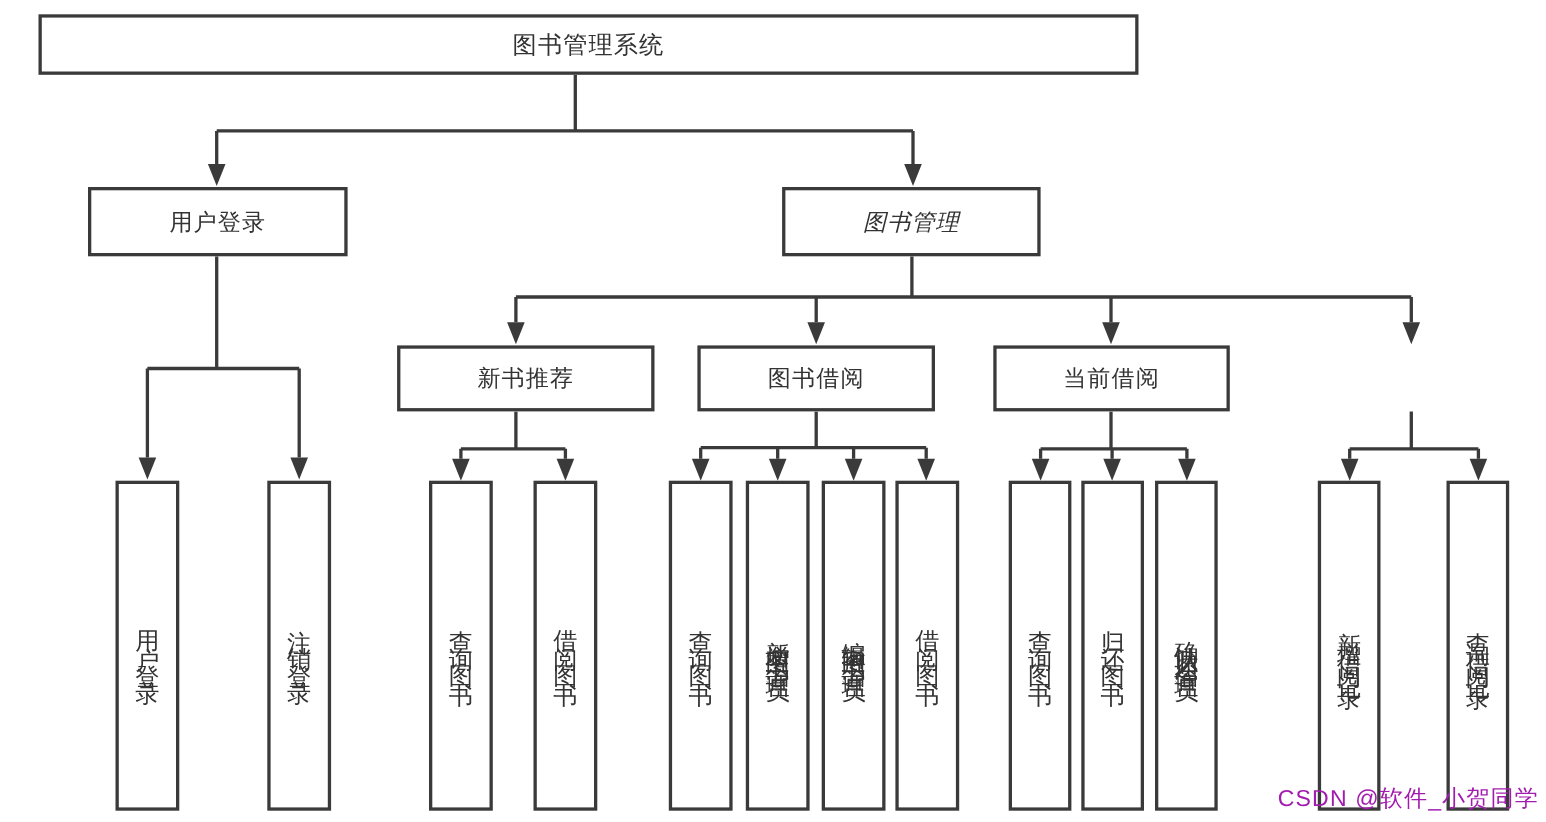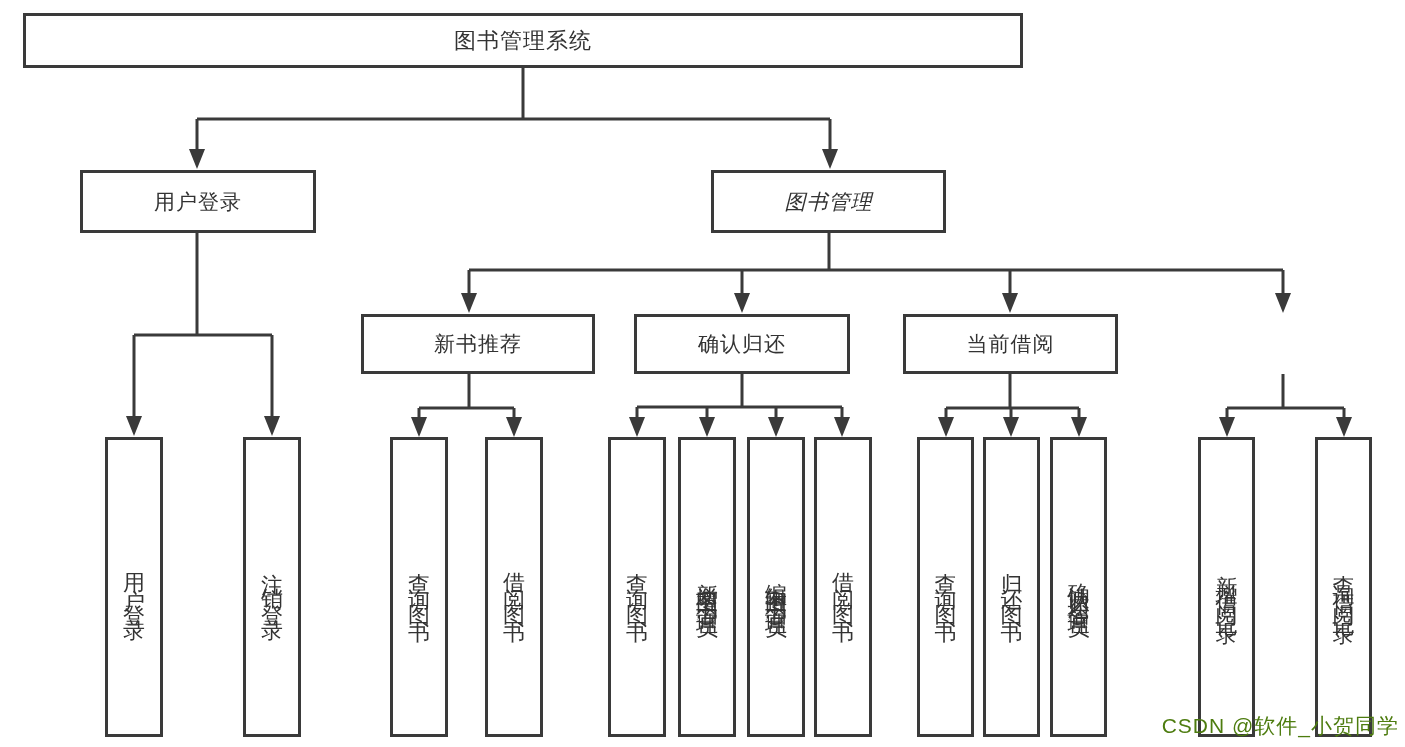--- a/index.html
+++ b/index.html
@@ -21,38 +21,38 @@
     position: absolute;
     box-sizing: border-box;
     border: 3px solid #3a3a3a;
     background: #ffffff;
     color: #333333;
     display: flex;
     align-items: center;
     justify-content: center;
     z-index: 2;
   }
-  .root-node { font-size: 22px; letter-spacing: 1px; }
+  .root-node { font-size: 22px; letter-spacing: 1px; margin-left: 12px; }
   .h-node { font-size: 21px; letter-spacing: 1px; }
   .leaf span {
     writing-mode: vertical-rl;
     text-orientation: mixed;
     font-size: 22px;
     line-height: 1;
     white-space: nowrap;
   }
   .ls4 span { letter-spacing: 16px; }
   .ls6 span { letter-spacing: 10px; }
   .ls9 span { letter-spacing: 5px; }
   .watermark {
     position: absolute;
     right: 6px;
     bottom: 7px;
     font-size: 21px;
-    color: #4d7c0f;
+    color: #a21caf;
     letter-spacing: 1px;
     z-index: 5;
     white-space: nowrap;
   }
 </style>
 </head>
 <body>
 
 <div id="stage">
 
@@ -95,21 +95,21 @@
       <polygon points="1336,417 1352,417 1344,437"></polygon>
     </g>
   </svg>
 
   <div class="node root-node" style="left:23px; top:13px; width:1000px; height:55px;">图书管理系统</div>
 
   <div class="node h-node" style="left:80px; top:170px; width:236px; height:63px;">用户登录</div>
   <div class="node h-node" style="left:711px; top:170px; width:235px; height:63px;font-style:italic;">图书管理</div>
 
   <div class="node h-node" style="left:361px; top:314px; width:234px; height:60px;">新书推荐</div>
-  <div class="node h-node" style="left:634px; top:314px; width:216px; height:60px;">确认归还</div>
+  <div class="node h-node" style="left:634px; top:314px; width:216px; height:60px;">图书借阅</div>
   <div class="node h-node" style="left:903px; top:314px; width:215px; height:60px;">当前借阅</div>
 
   <div class="node leaf ls4" style="left:105px; top:437px; width:58px; height:300px;">
     <span>用户登录</span>
   </div>
   <div class="node leaf ls4" style="left:243px; top:437px; width:58px; height:300px;">
     <span>注销登录</span>
   </div>
 
   <div class="node leaf ls4" style="left:390px; top:437px; width:58px; height:300px;">

